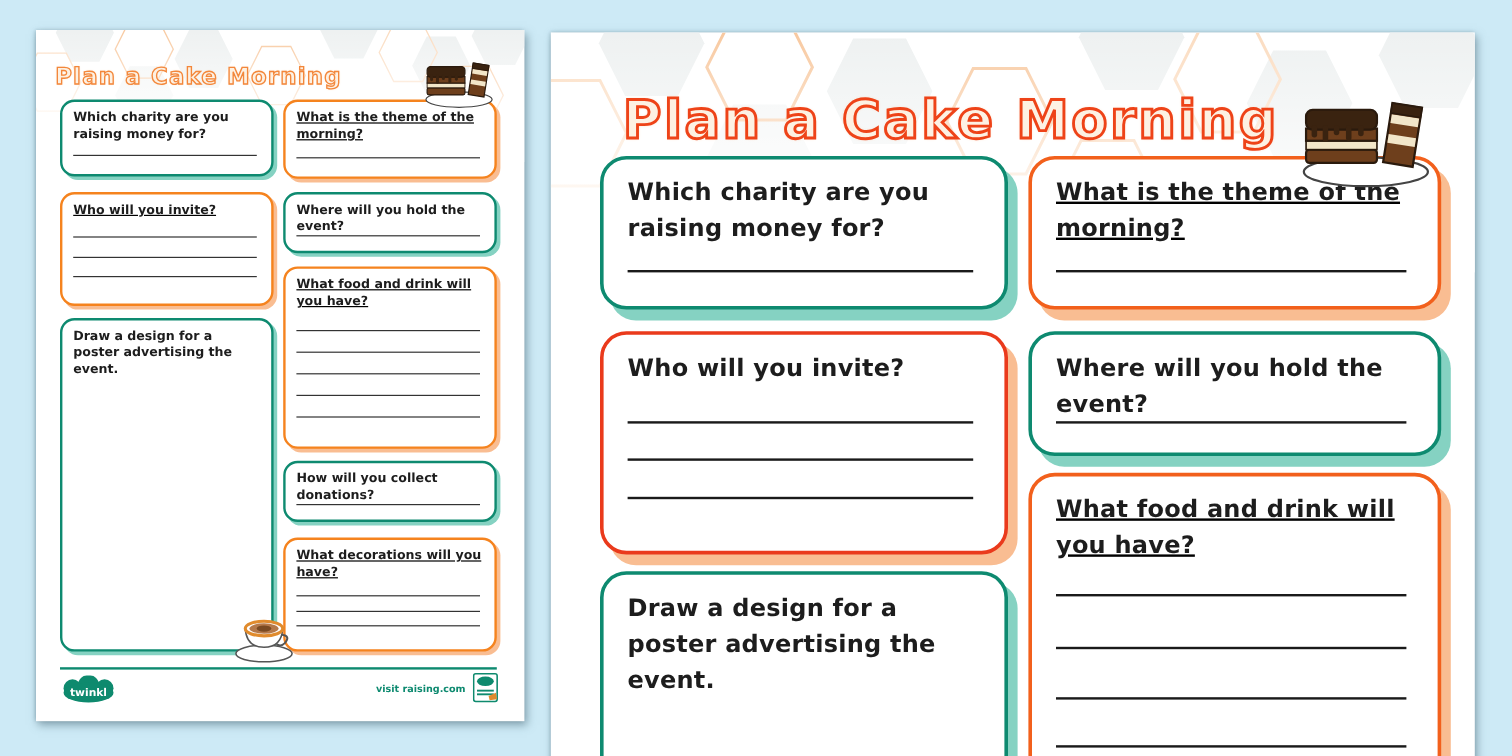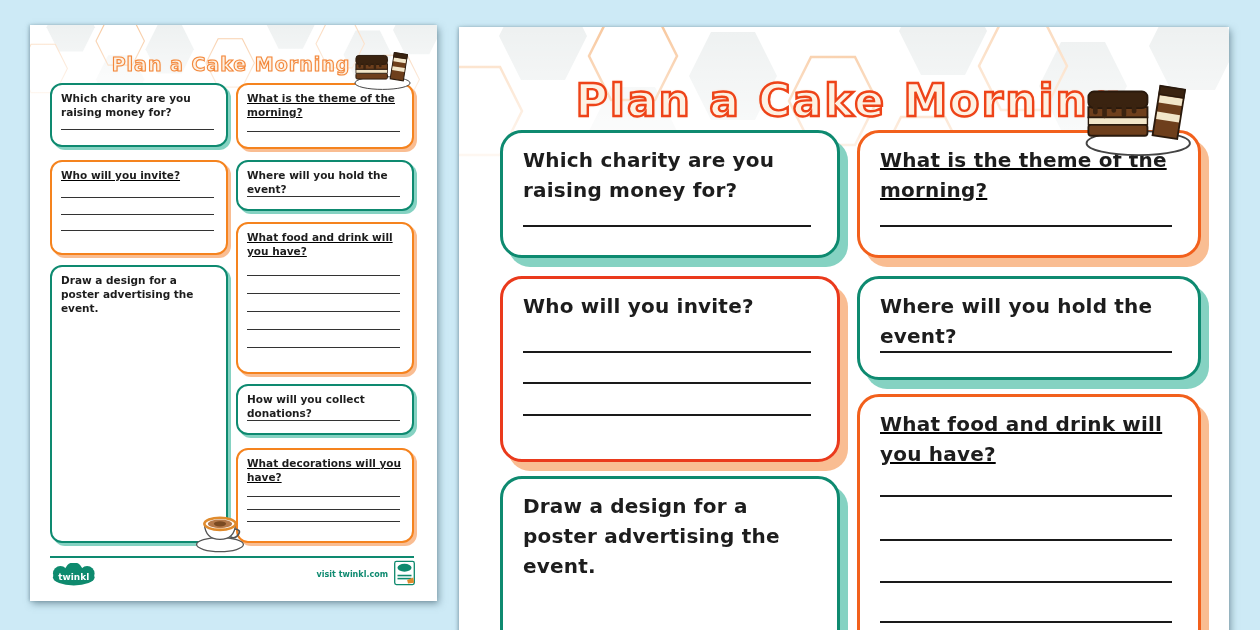--- a/index.html
+++ b/index.html
@@ -19,21 +19,21 @@
   .page-small { left:30px; top:25px; width:407px; height:576px; }
   .page-big   { left:459px; top:27px; width:770px; height:1090px; }
 
   .hexband { position:absolute; left:0; top:0; width:100%; pointer-events:none; }
   .hexfade { position:absolute; left:0; top:0; width:100%;
     background:linear-gradient(180deg, rgba(255,255,255,0) 0%, rgba(255,255,255,.75) 60%, #ffffff 100%); }
   .page-small .hexband, .page-small .hexfade { height:110px; }
   .page-big .hexband, .page-big .hexfade { height:200px; }
 
   .wtitle {
-    position:absolute; text-align:center; font-weight:bold;
+    position:absolute; text-align:left; font-weight:bold;
     color:#fdf1e3; letter-spacing:2px; z-index:4; white-space:nowrap;
   }
   .wtitle.big { left:60px; top:48px; width:660px; font-size:44px;
     -webkit-text-stroke:2.4px #ee4318; text-shadow:0 0 3px #f9c9a4; }
   .wtitle.small { left:16px; top:28px; width:370px; font-size:19px; letter-spacing:1px;
     -webkit-text-stroke:1.1px #f3873b; text-shadow:0 0 2px #fbd9b8; }
 
   .b {
     position:absolute; background:#fff; display:flex; flex-direction:column;
     border:3px solid; border-radius:22px; padding:12px 20px 14px; z-index:2;
@@ -185,21 +185,21 @@
   <div class="footer-rule"></div>
 
   <svg class="twinkl-logo" width="52" height="24" viewBox="0 0 70 32">
     <circle cx="14" cy="14" r="10" fill="#0e8a6e"></circle>
     <circle cx="32" cy="11" r="12" fill="#0e8a6e"></circle>
     <circle cx="50" cy="14" r="10" fill="#0e8a6e"></circle>
     <ellipse cx="32" cy="19" rx="28" ry="11" fill="#0e8a6e"></ellipse>
     <text x="32" y="23" text-anchor="middle" font-size="12" font-weight="bold" fill="#ffffff" font-family="DejaVu Sans, sans-serif">twinkl</text>
   </svg>
 
-  <div class="visit">visit twinkl.com</div>
+  <div class="visit">visit raising.com</div>
 
   <svg class="badge" width="21" height="26" viewBox="0 0 24 28">
     <rect x="0.8" y="0.8" width="22.4" height="26.4" rx="2" fill="#ffffff" stroke="#0e8a6e" stroke-width="1.5"></rect>
     <ellipse cx="12" cy="8" rx="8" ry="4.5" fill="#0e8a6e"></ellipse>
     <rect x="4" y="16" width="16" height="1.8" fill="#0e8a6e"></rect>
     <rect x="4" y="19.5" width="16" height="1.8" fill="#0e8a6e"></rect>
     <polygon points="15,22 22,19 23,25 16,26" fill="#e08b2d"></polygon>
   </svg>
 </div>
 

